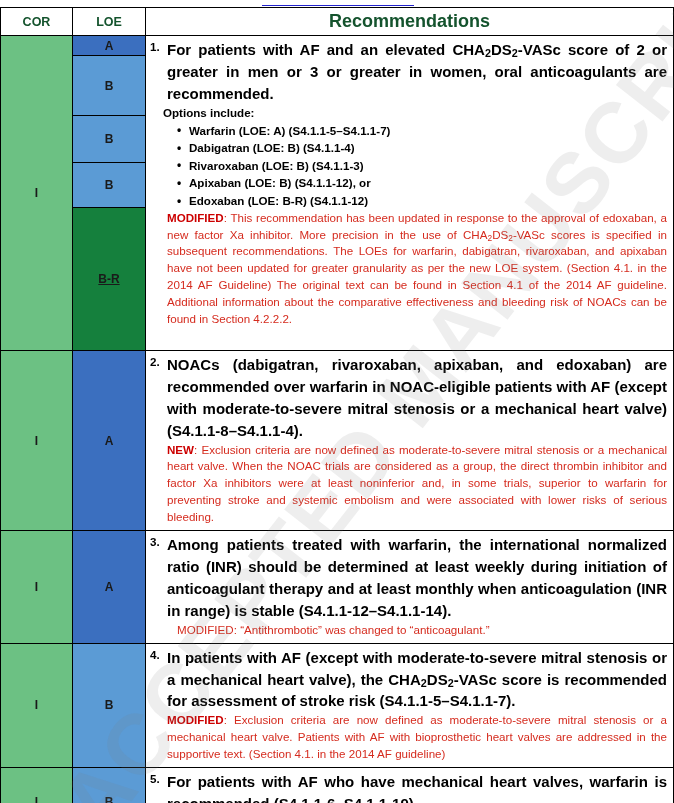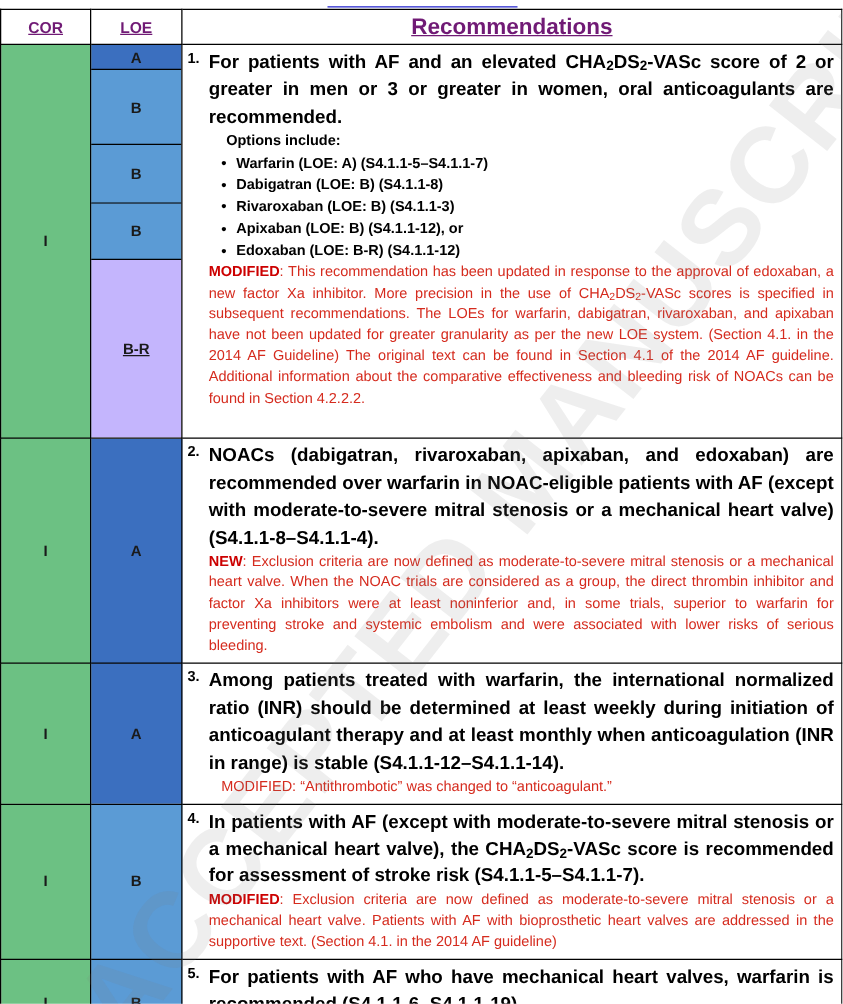--- a/index.html
+++ b/index.html
@@ -75,28 +75,27 @@
     width: 673px;
     border: 1.6px solid #000;
   }
   table.guideline col.c-cor { width: 72px; }
   table.guideline col.c-loe { width: 73px; }
   table.guideline col.c-rec { width: 528px; }
 
   th.hdr {
     border: 1.6px solid #000;
     background: #ffffff;
-    color: #701a75;
+    color: #14532d;
     font-size: 12.5px;
     font-weight: bold;
     text-align: center;
     padding: 3px 0 3px 0;
     height: 16px;
     vertical-align: middle;
-    text-decoration: underline;
   }
   th.hdr-rec { font-size: 18px; }
 
   td.cor {
     border: 1.6px solid #000;
     background: #6cc183;
     text-align: center;
     vertical-align: middle;
     font-size: 12px;
     font-weight: bold;
@@ -115,21 +114,21 @@
     justify-content: center;
     font-size: 12px;
     font-weight: bold;
     color: #1a1a1a;
     box-sizing: border-box;
     border-bottom: 1.6px solid #000;
   }
   .loe-cell:last-child { border-bottom: none; }
   .loe-a  { background: #3b6fbf; }
   .loe-b  { background: #5b9bd5; }
-  .loe-br { background: #c4b5fd; text-decoration: underline; }
+  .loe-br { background: #15803d; text-decoration: underline; }
 
   td.loe-single {
     border: 1.6px solid #000;
     text-align: center;
     vertical-align: middle;
     font-size: 12px;
     font-weight: bold;
     color: #1a1a1a;
     padding: 0;
   }
@@ -164,21 +163,21 @@
     font-weight: bold;
     text-align: justify;
     text-justify: inter-word;
     font-size: 15px;
     line-height: 1.46;
   }
   .numtext.lastline-left > :last-child { }
 
   .opts-label {
     font-weight: bold;
-    margin-left: 31px;
+    margin-left: 13px;
   }
   ul.opts {
     list-style: none;
     margin: 0;
     padding: 0 0 0 17px;
   }
   ul.opts li {
     font-weight: bold;
     font-size: 11.6px;
     line-height: 1.52;
@@ -264,21 +263,21 @@
       </td>
       <td class="rec">
         <div class="rec-body">
           <div class="numline">
             <span class="num">1.</span>
             <span class="numtext"><span>For patients with AF and an elevated CHA</span><sub>2</sub><span>DS</span><sub>2</sub><span>-VASc score of 2 or greater in men or 3 or greater in women, oral anticoagulants are recommended.</span></span>
           </div>
           <div class="opts-label">Options include:</div>
           <ul class="opts" id="opts-1">
                 <li>Warfarin (LOE: A) (S4.1.1-5–S4.1.1-7)</li>
-                <li>Dabigatran (LOE: B) (S4.1.1-8)</li>
+                <li>Dabigatran (LOE: B) (S4.1.1-4)</li>
                 <li>Rivaroxaban (LOE: B) (S4.1.1-3)</li>
                 <li>Apixaban (LOE: B) (S4.1.1-12), or</li>
                 <li>Edoxaban (LOE: B-R) (S4.1.1-12)</li>
               </ul>
           <div class="note"><span class="tag">MODIFIED</span><span>: This recommendation has been updated in response to the approval of edoxaban, a new factor Xa inhibitor. More precision in the use of CHA</span><sub>2</sub><span>DS</span><sub>2</sub><span>-VASc scores is specified in subsequent recommendations. The LOEs for warfarin, dabigatran, rivaroxaban, and apixaban have not been updated for greater granularity as per the new LOE system. (Section 4.1. in the 2014 AF Guideline) The original text can be found in Section 4.1 of the 2014 AF guideline. Additional information about the comparative effectiveness and bleeding risk of NOACs can be found in Section 4.2.2.2.</span></div>
         </div>
       </td>
     </tr>
 
     <tr>

